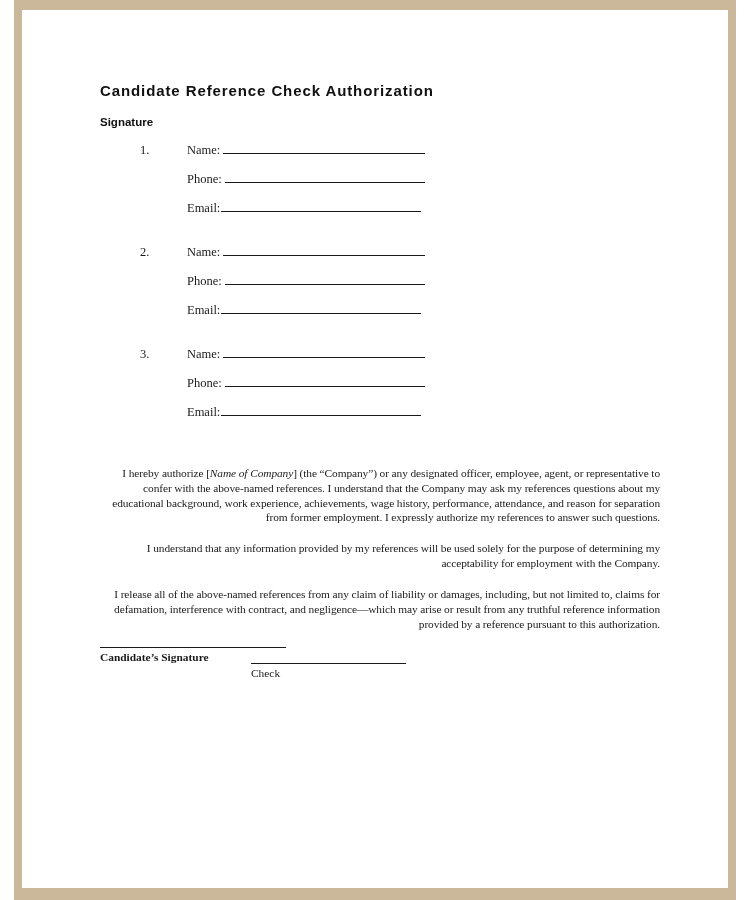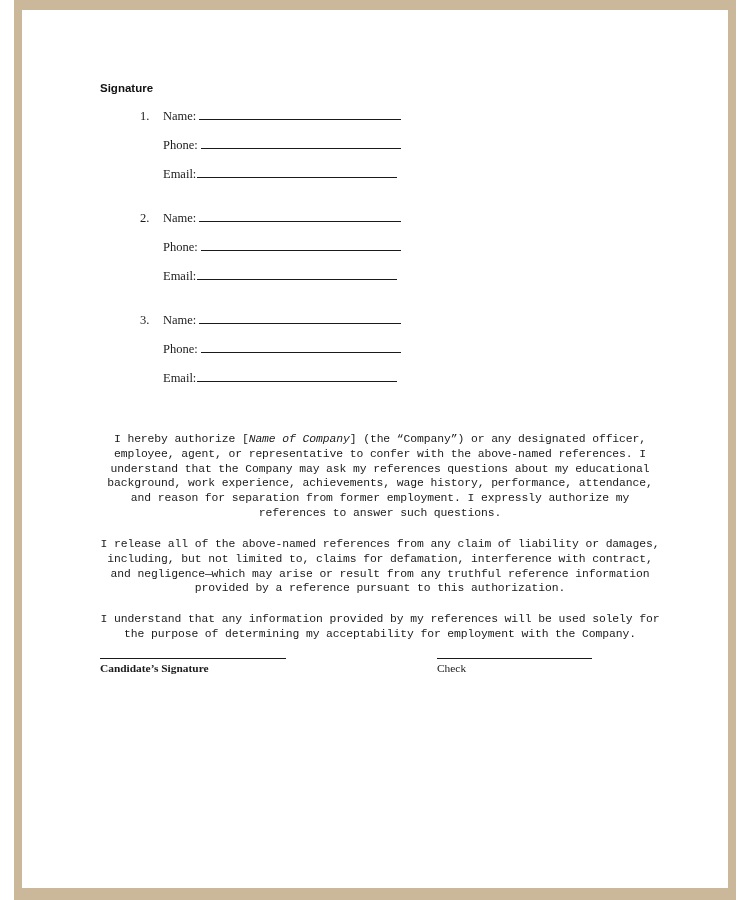--- a/index.html
+++ b/index.html
@@ -108,51 +108,53 @@
     display: flex;
     align-items: baseline;
     margin-left: 63px;
     margin-bottom: 13px;
   }
   .ref-label {
     font-family: "Liberation Serif", serif;
     font-size: 12.5px;
     color: #1a1a1a;
     white-space: nowrap;
+    margin-left: 24px;
   }
   .blank-rule {
     flex: 0 0 auto;
     width: 200px;
     border-bottom: 1.3px solid #1a1a1a;
     height: 11px;
     margin-left: 3px;
   }
   .blank-rule.wide {
     width: 202px;
   }
   .ref-line.email .blank-rule {
     margin-left: 1px;
   }
   .body-para {
-    font-family: Liberation Mono, monospace;
+    font-family: Liberation Serif, serif;
     font-size: 11.4px;
     line-height: 1.30;
     color: #1a1a1a;
-    text-align: center;
+    text-align: right;
     margin: 0 0 16px 0;
     letter-spacing: -0.1px;
   }
   .para-gap-top {
     margin-top: 46px;
   }
   .italic {
     font-style: italic;
   }
   .signature-row {
     display: flex;
+    flex-direction: column;
   }
   .sig-field {
     width: 186px;
   }
   .sig-field.date {
     margin-left: 151px;
     width: 155px;
   }
   .sig-rule {
     border-bottom: 1.4px solid #1a1a1a;
@@ -176,20 +178,21 @@
   <div class="edge-top"></div>
   <div class="edge-bottom"></div>
   <div class="edge-left"></div>
   <div class="edge-right"></div>
   <div class="edge-left-outer"></div>
   <div class="edge-right-outer"></div>
 
   <div class="sheet">
     <div class="content">
 
+      <h1 class="doc-title">Candidate Reference Check Authorization</h1>
 
       <h2 class="section-heading">Signature</h2>
 
       <div class="ref-list">
 
         <div class="ref-block">
           <span class="ref-num">1.</span>
           <div class="ref-line">
             <span class="ref-label">Name:</span>
             <span class="blank-rule wide"></span>
@@ -235,23 +238,23 @@
             <span class="blank-rule"></span>
           </div>
         </div>
 
       </div>
 
       <p class="body-para para-gap-top">
         <span>I hereby authorize [</span><span class="italic">Name of Company</span><span>] (the “Company”) or any designated officer, employee, agent, or representative to confer with the above-named references.  I understand that the Company may ask my references questions about my educational background, work experience, achievements, wage history, performance, attendance, and reason for separation from former employment.  I expressly authorize my references to answer such questions.</span>
       </p>
 
+      <p class="body-para">I understand that any information provided by my references will be used solely for the purpose of determining my acceptability for employment with the Company.</p>
+
       <p class="body-para">I release all of the above-named references from any claim of liability or damages, including, but not limited to, claims for defamation, interference with contract, and negligence—which may arise or result from any truthful reference information provided by a reference pursuant to this authorization.</p>
-
-      <p class="body-para">I understand that any information provided by my references will be used solely for the purpose of determining my acceptability for employment with the Company.</p>
 
       <div class="signature-row">
         <div class="sig-field">
           <div class="sig-rule"></div>
           <div class="sig-caption">Candidate’s Signature</div>
         </div>
         <div class="sig-field date">
           <div class="sig-rule"></div>
           <div class="sig-caption plain">Check</div>
         </div>

